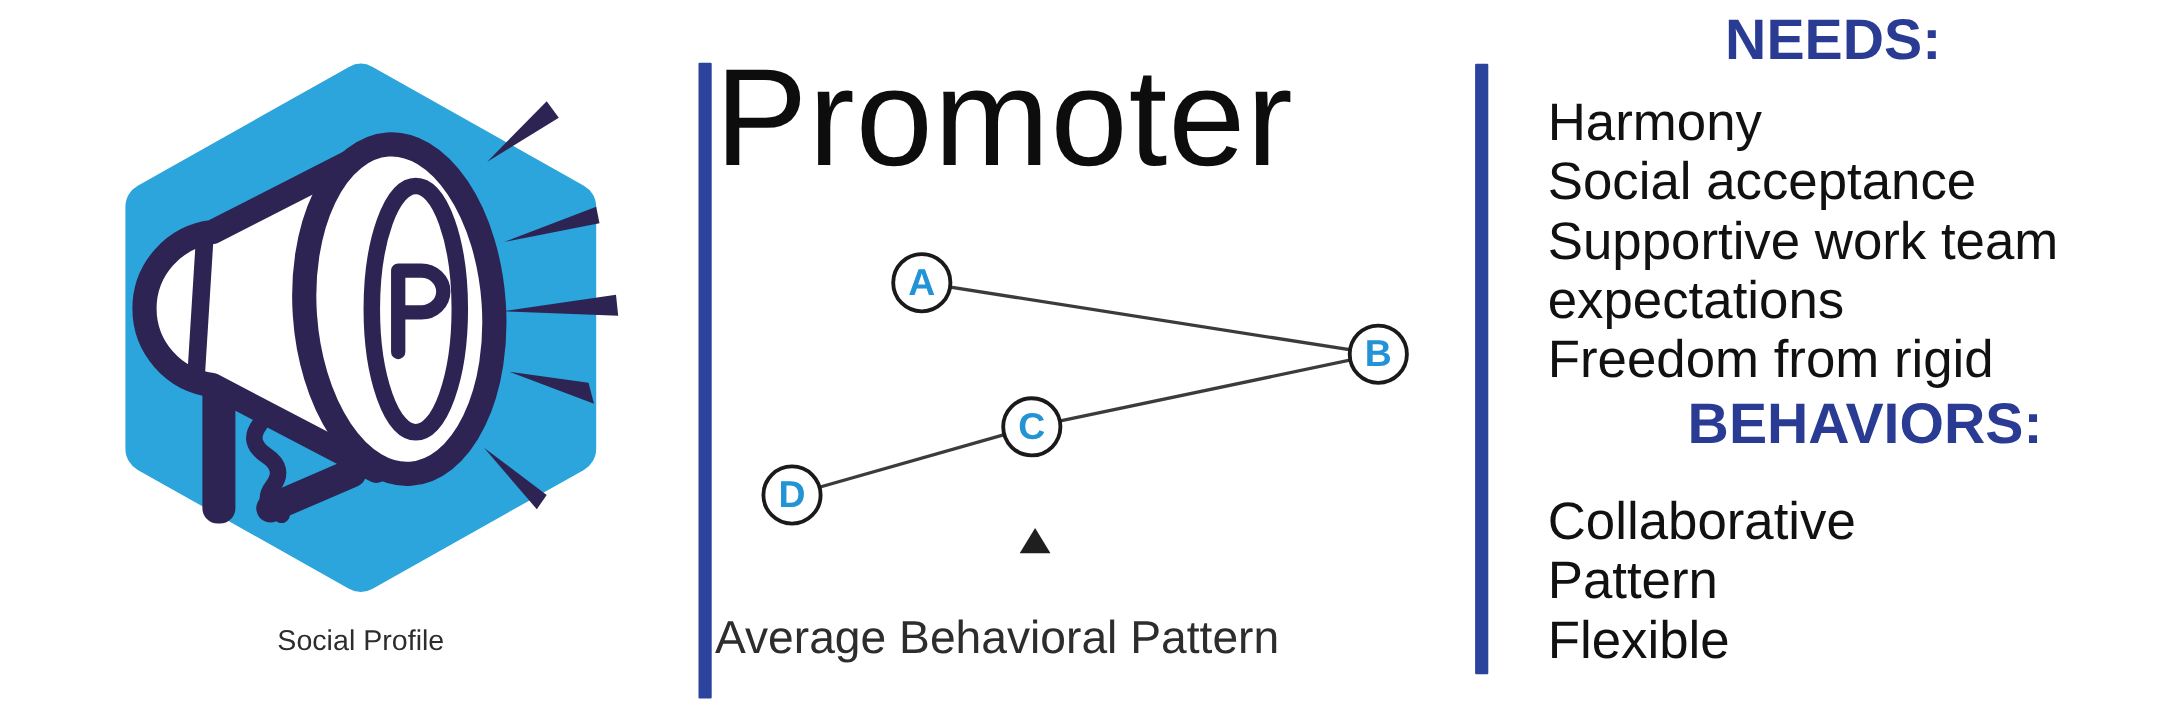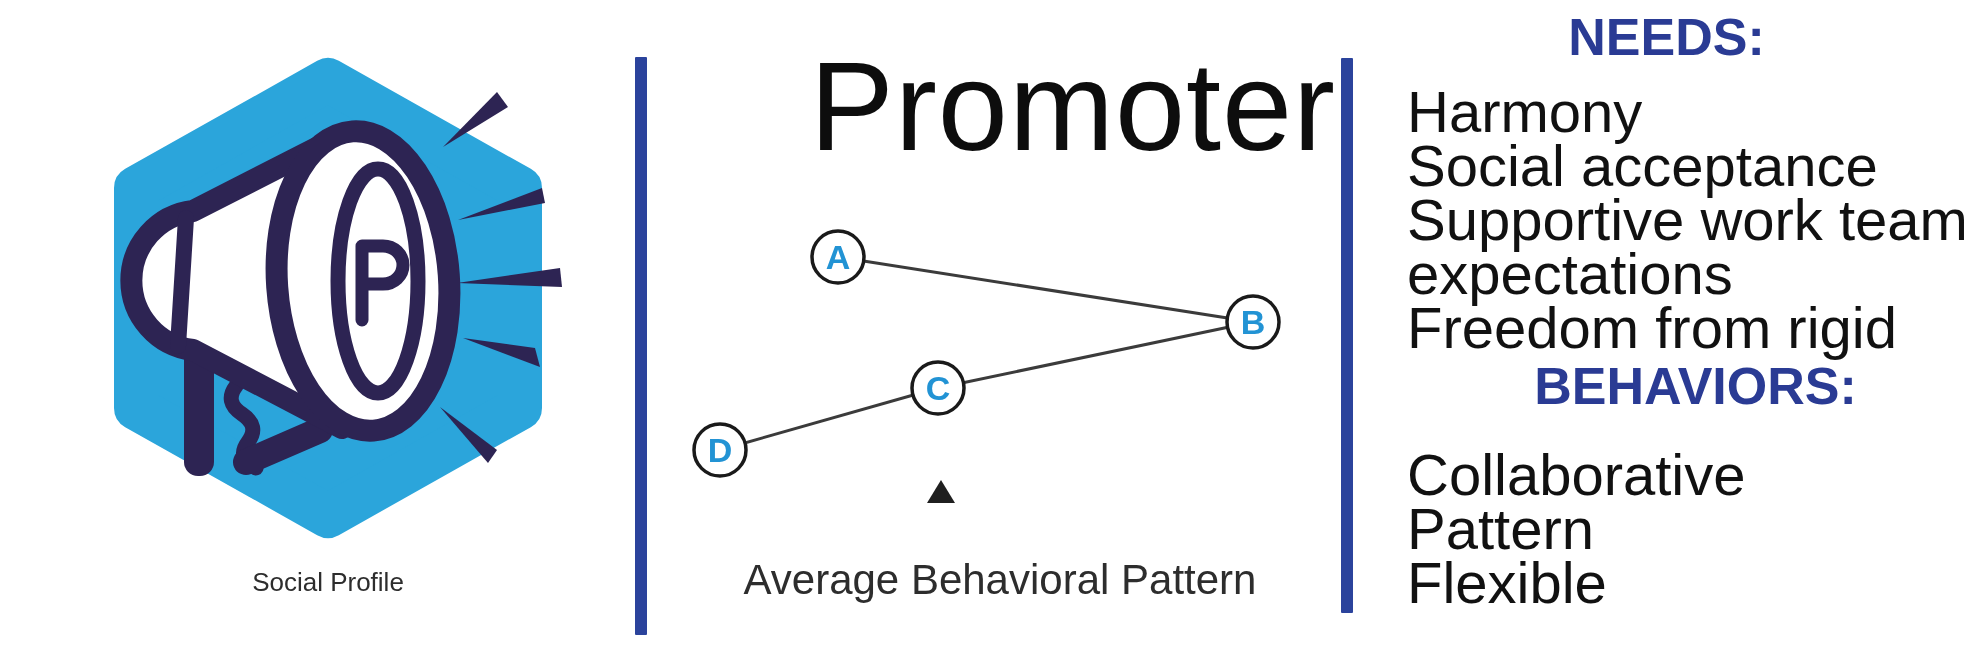--- a/index.html
+++ b/index.html
@@ -4,30 +4,30 @@
 <style>
   html,body{margin:0;padding:0;}
   body{
     width:1980px;height:660px;position:relative;overflow:hidden;
     background:#ffffff;font-family:"Liberation Sans", sans-serif;
   }
   .abs{position:absolute;}
   .divider{width:12px;border-radius:1px;}
   #left-caption{left:78px;top:569px;width:500px;text-align:center;
     font-size:26px;line-height:1;color:#2d2d2d;}
-  #center-title{left:636px;top:44px;width:700px;text-align:right;
+  #center-title{left:650px;top:44px;width:700px;text-align:left;
     font-size:126px;line-height:1;color:#0d0d0d;letter-spacing:1px;}
-  #center-caption{left:650px;top:559px;width:700px;text-align:center;
+  #center-caption{left:650px;top:559px;width:700px;
     font-size:42px;line-height:1;color:#2d2d2d;}
   #right-panel{left:1353px;top:0;width:627px;height:660px;}
   .col-heading{position:absolute;left:0;width:100%;text-align:center;
     font-size:52px;font-weight:bold;line-height:1;}
   #needs-heading{top:11px;}
   #behaviors-heading{top:360px;margin-left:29px;}
-  .col-list{position:absolute;left:54px;font-size:58px;line-height:54px;color:#111111;}
+  .col-list{position:absolute;left:54px;font-size:48px;line-height:54px;color:#111111;}
   #needs-list{top:85px;}
   #behaviors-list{top:448px;}
   #profile-icon{left:78px;top:28px;}
   #pattern-chart{left:650px;top:160px;}
 </style>
 </head>
 <body>
 
 <svg id="profile-icon" class="abs" width="500" height="520" viewBox="0 0 500 520">
 

